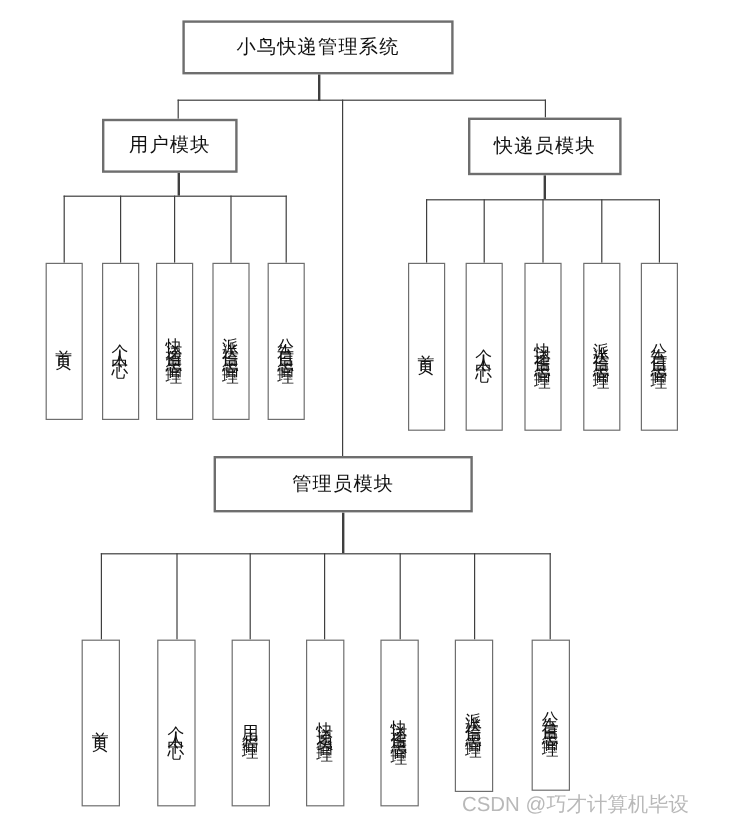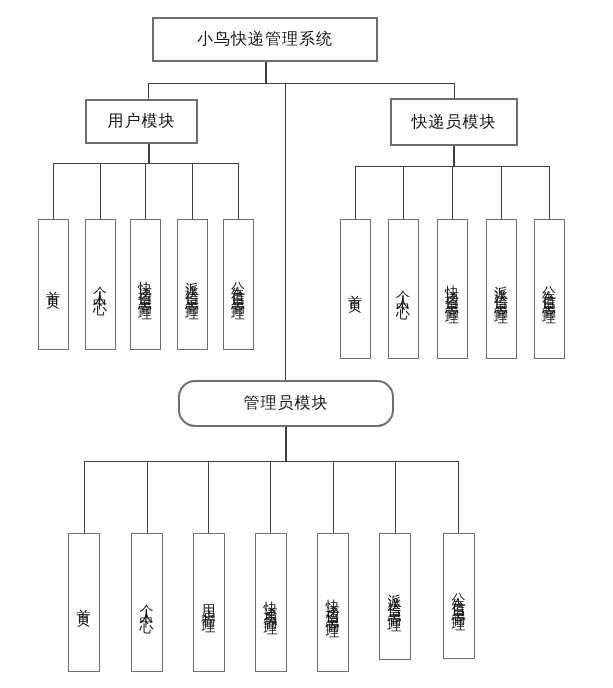--- a/index.html
+++ b/index.html
@@ -91,21 +91,21 @@
   </div>
 
   <div class="node big" style="left:85px;top:99px;width:113px;height:45px;">
     <span>用户模块</span>
   </div>
 
   <div class="node big" style="left:390px;top:98px;width:128px;height:48px;">
     <span>快递员模块</span>
   </div>
 
-  <div class="node big" style="left:178px;top:380px;width:216px;height:47px;border-radius:17px;">
+  <div class="node big" style="left:178px;top:380px;width:216px;height:47px;">
     <span>管理员模块</span>
   </div>
 
   <div class="node small" style="left:38px;top:219px;width:31px;height:131px;">
     <span class="vtext">首页</span>
   </div>
   <div class="node small" style="left:85px;top:219px;width:31px;height:131px;">
     <span class="vtext">个人中心</span>
   </div>
   <div class="node small" style="left:130px;top:219px;width:31px;height:131px;">
@@ -149,14 +149,15 @@
   <div class="node small" style="left:317px;top:533px;width:32px;height:139px;">
     <span class="vtext">快递信息管理</span>
   </div>
   <div class="node small" style="left:379px;top:533px;width:32px;height:127px;">
     <span class="vtext">派送信息管理</span>
   </div>
   <div class="node small" style="left:443px;top:533px;width:32px;height:126px;">
     <span class="vtext">公告信息管理</span>
   </div>
 
+  <div class="watermark">CSDN @巧才计算机毕设</div>
 
 </div>
 
 </body></html>

